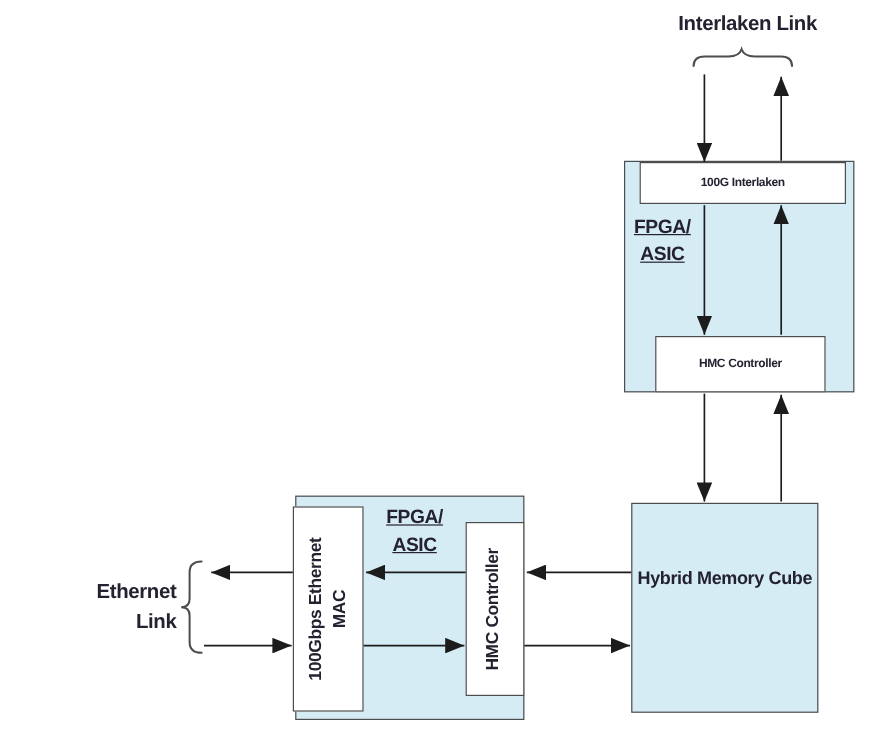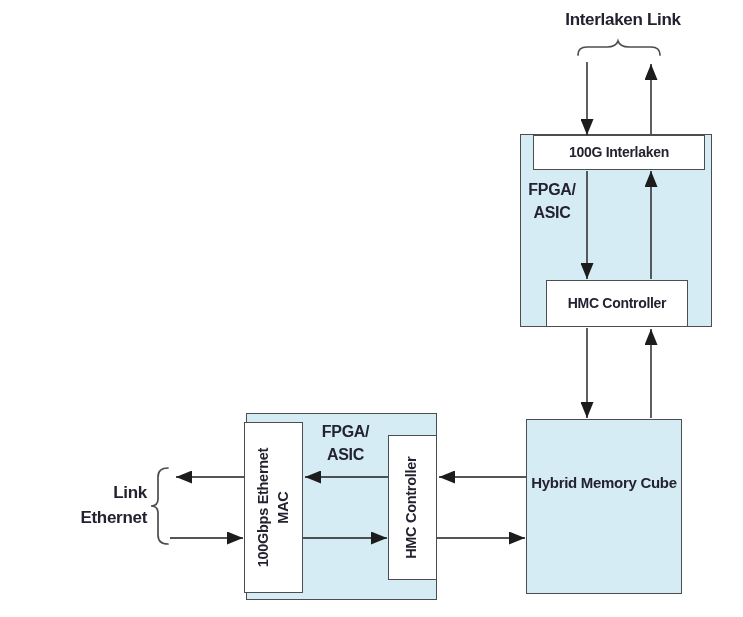--- a/index.html
+++ b/index.html
@@ -39,41 +39,42 @@
 
   .white-box {
     position: absolute;
     background: var(--box-fill);
     border: 1.6px solid var(--border);
     display: flex;
     align-items: center;
     justify-content: center;
     text-align: center;
   }
-  .white-box .lbl { font-size: 14px; white-space: nowrap; }
+  .white-box .lbl { font-size: 10px; white-space: nowrap; }
 
   .cube-block {
     position: absolute;
     background: var(--block-fill);
     border: 1.6px solid var(--border);
   }
   .cube-label {
     position: absolute;
     top: 54px;
     left: 0;
     width: 100%;
     text-align: center;
     font-size: 15px;
   }
 
   .fpga-label {
     position: absolute;
     text-align: center;
     font-size: 16px;
     line-height: 1.45;
+    text-decoration: underline;
   }
 
   .vtext {
     transform: rotate(-90deg);
     white-space: nowrap;
     text-align: center;
     line-height: 1.35;
   }
 
   .link-label { font-size: 17px; }
@@ -140,22 +141,22 @@
       <div>100Gbps Ethernet</div>
       <div>MAC</div>
     </div>
   </div>
 
   <div class="white-box" style="left:388px; top:435px; width:49px; height:145px;">
     <div class="vtext lbl" style="font-size:14.5px;">HMC Controller</div>
   </div>
 
   <div class="abs lbl link-label ethernet-label" style="left:47px; top:480px; width:100px;">
+    <div>Ethernet</div>
     <div>Link</div>
-    <div>Ethernet</div>
   </div>
 
   <svg class="wires" viewBox="0 0 743 617" xmlns="http://www.w3.org/2000/svg">
     <defs>
       <marker id="ah" viewBox="0 0 10 10" preserveAspectRatio="none" markerUnits="userSpaceOnUse" markerWidth="16" markerHeight="13" refX="10" refY="5" orient="auto">
         <path class="ah-fill" d="M0,0 L10,5 L0,10 Z"></path>
       </marker>
     </defs>
 
     <path class="brace" d="M578,55 Q578,47 587,47 L607,47 Q616,47 618,41 Q620,47 629,47 L651,47 Q660,47 660,55"></path>

